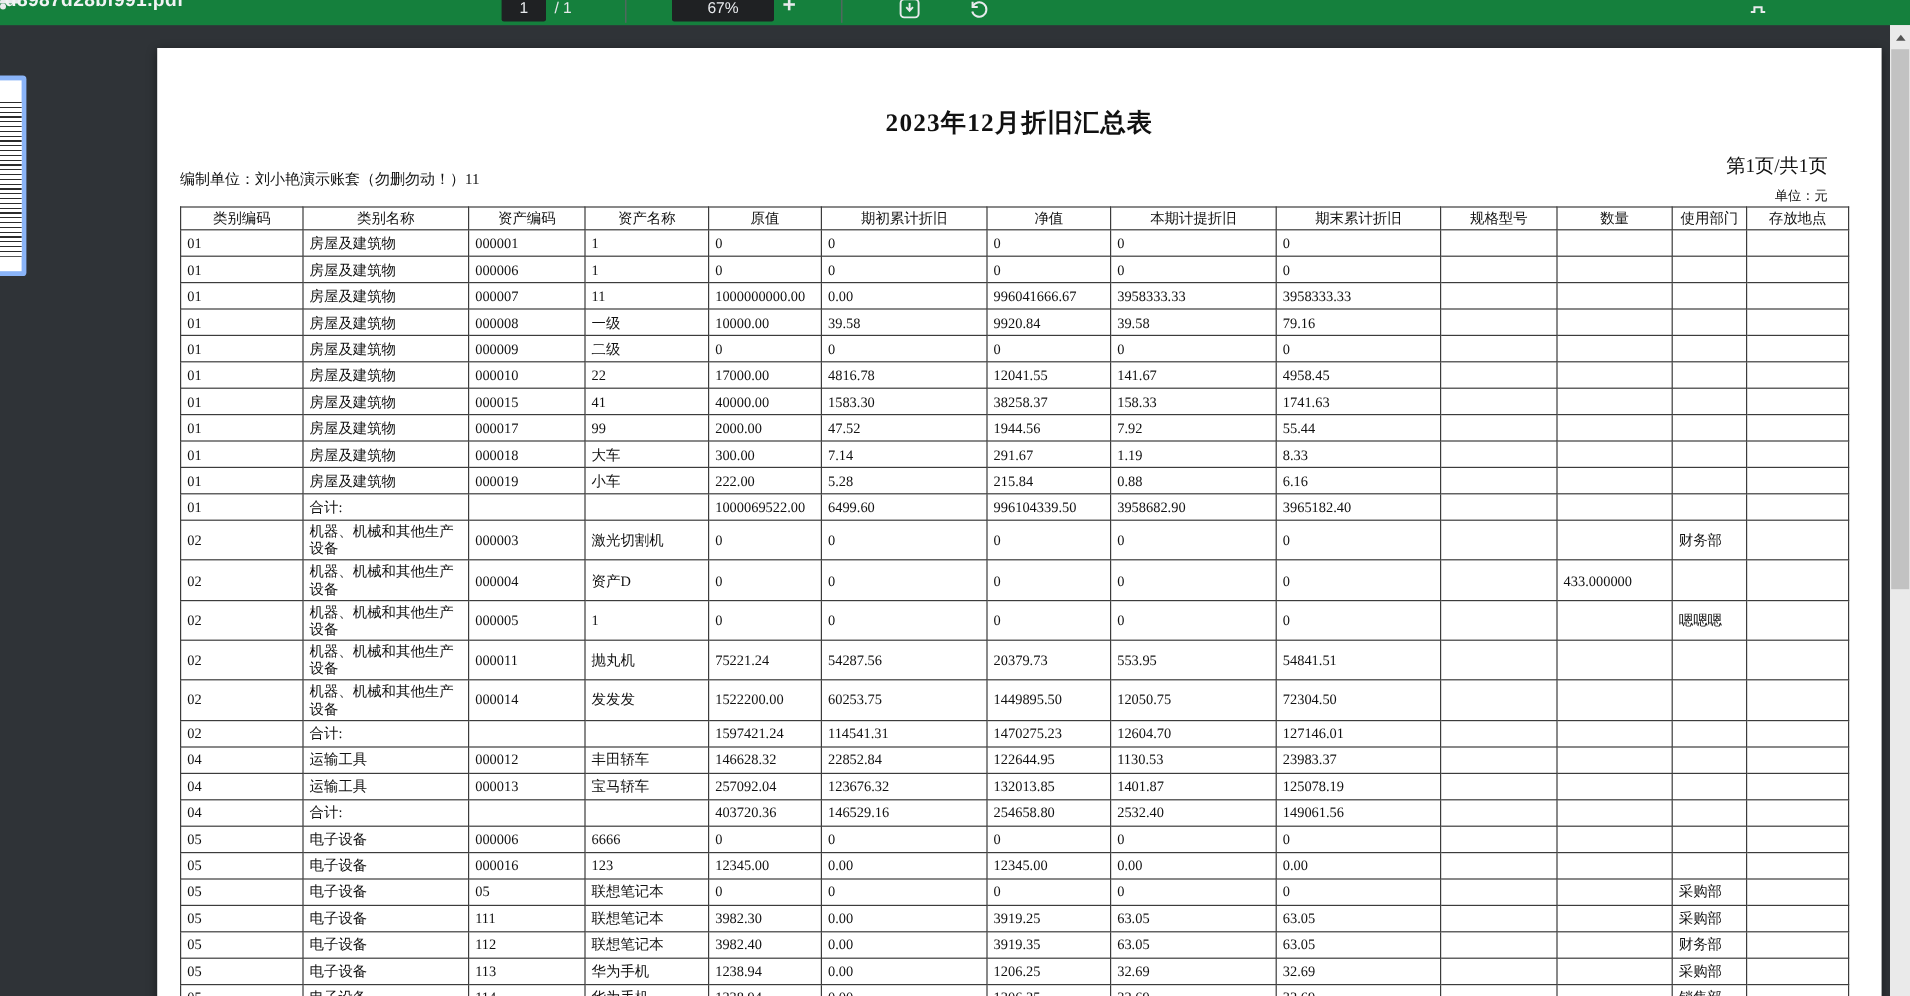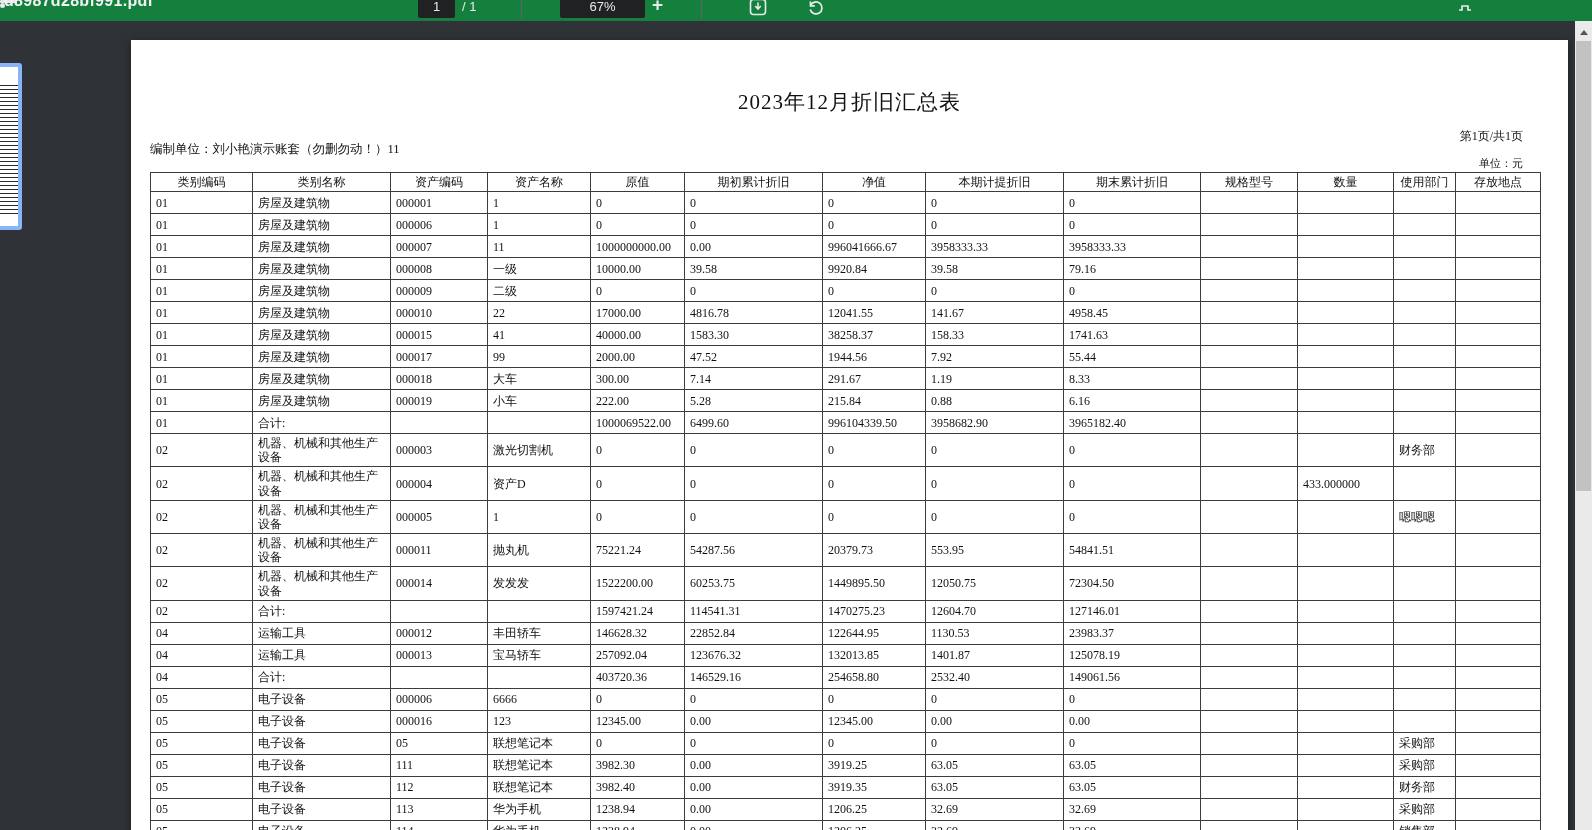--- a/index.html
+++ b/index.html
@@ -33,22 +33,22 @@
   .thumb-page { position:absolute; left:4px; top:4px; right:4px; bottom:4px; background:#ffffff;
                background-image:repeating-linear-gradient(to bottom,#2b2b2b 0 1px, #ffffff 1px 4px);
                background-position:0 18px; background-size:100% calc(100% - 30px);
                background-repeat:no-repeat; }
 
   
   .page { position:absolute; left:131px; top:40px; width:1437px; height:1200px;
           background:#ffffff; box-shadow:0 2px 8px rgba(0,0,0,.45); z-index:1;
           font-family:"Liberation Serif","DejaVu Serif",serif; color:#111; }
   .doc-title { position:absolute; left:0; top:48px; width:100%; text-align:center;
-               font-size:21px; font-weight:normal; letter-spacing:1px; }
-  .page-info { position:absolute; right:45px; top:88px; font-size:12px; }
+               font-size:21px; font-weight:bold; letter-spacing:1px; }
+  .page-info { position:absolute; right:45px; top:88px; font-size:16px; }
   .prepared  { position:absolute; left:19px;  top:101px; font-size:12.5px; }
   .unit      { position:absolute; right:45px; top:116px; font-size:11px;text-align:right; }
 
   table.rpt { position:absolute; left:19px; top:132px; width:1390px;
               border-collapse:collapse; table-layout:fixed;
               font-family:"Liberation Serif","DejaVu Serif",serif; }
   table.rpt th, table.rpt td { border:1px solid #3c3c3c; font-size:12px; font-weight:normal;
               padding:2px 5px; text-align:left; vertical-align:middle; line-height:1.18;
               overflow:hidden; white-space:normal; word-break:break-all; }
   table.rpt thead th { text-align:center; height:15px; }

